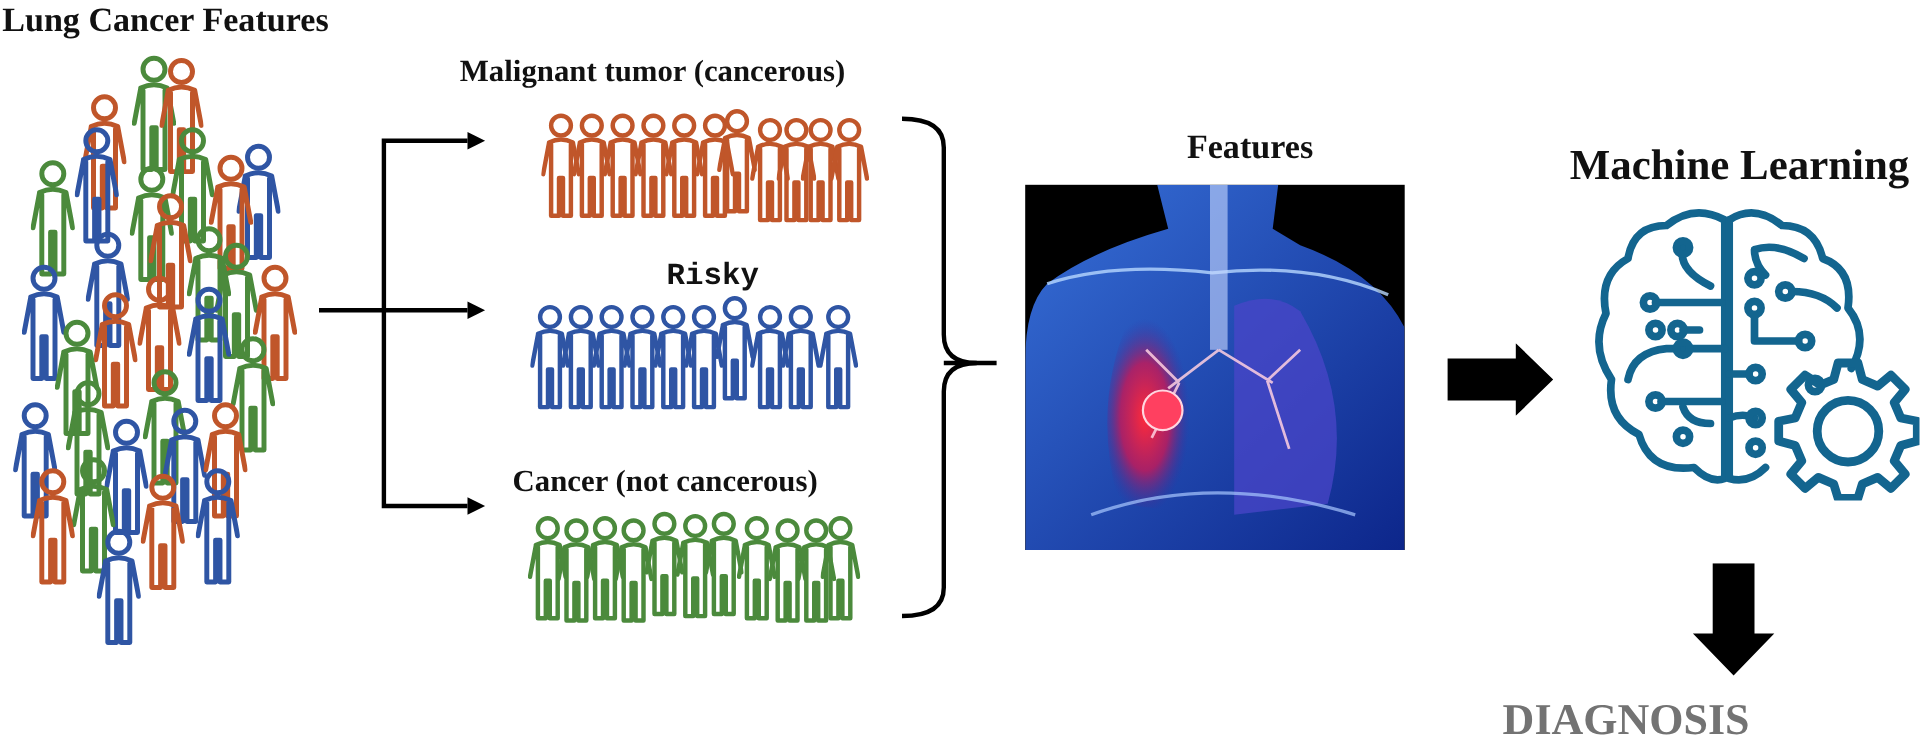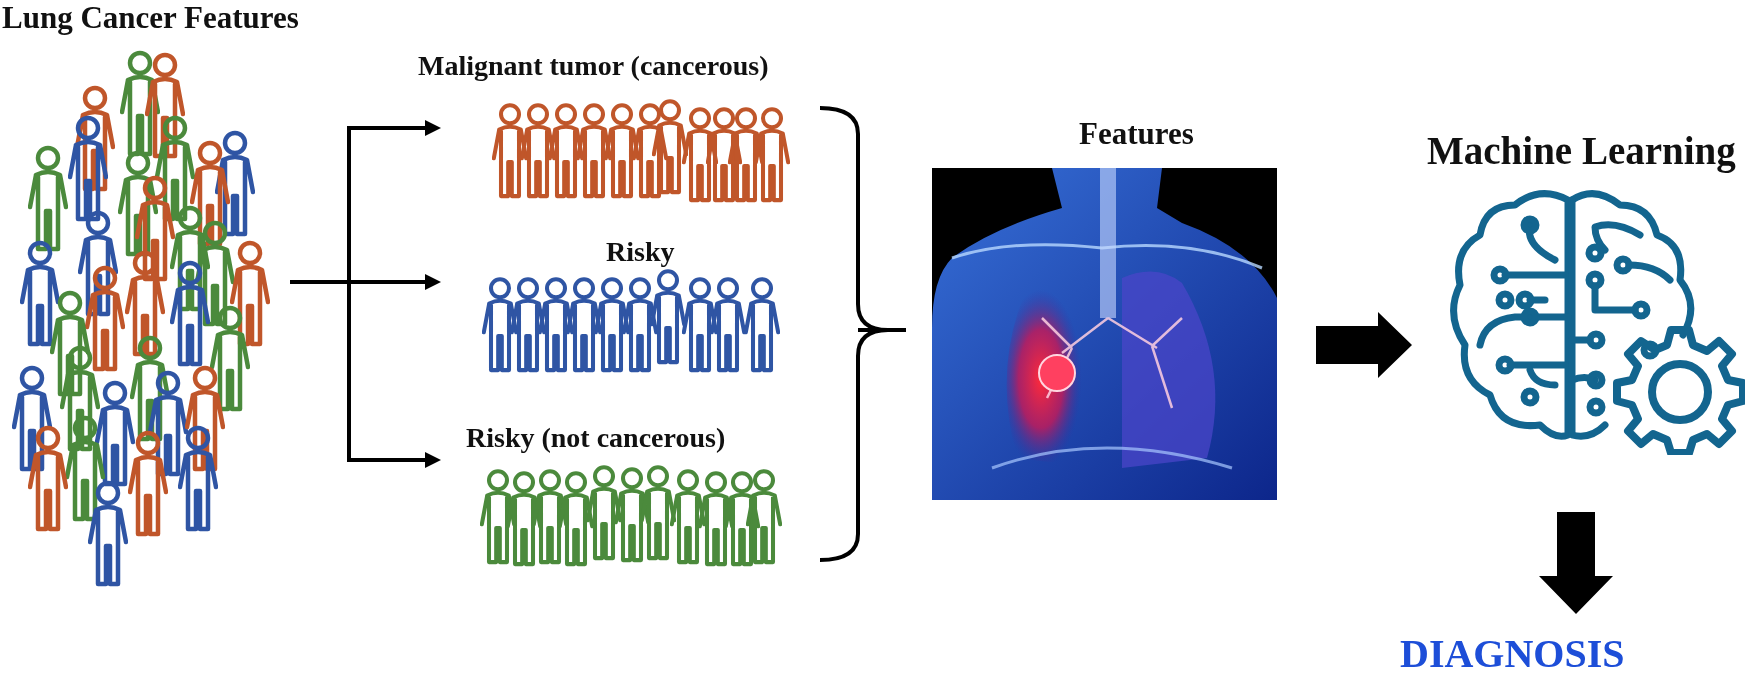--- a/index.html
+++ b/index.html
@@ -137,37 +137,37 @@
       <use href="#p" x="112" y="4" width="36" height="100"></use>
       <use href="#p" x="140" y="4" width="36" height="100"></use>
       <use href="#p" x="160" y="0" width="36" height="100"></use>
       <use href="#p" x="190" y="8" width="36" height="100"></use>
       <use href="#p" x="214" y="8" width="36" height="100"></use>
       <use href="#p" x="236" y="8" width="36" height="100"></use>
       <use href="#p" x="262" y="8" width="36" height="100"></use>
   </g>
 </svg>
 
-<div class="label" style="left:606px;top:236px;font-size:28px;">Risky</div>
+<div class="label" style="left:606px;top:236px;font-size:28px;font-family:Liberation Mono, monospace;">Risky</div>
 <svg class="abs" style="left:482px;top:268px" width="330" height="112" viewBox="0 0 330 112">
   <g stroke="#2f55a4">
     <use href="#p" x="0" y="8" width="36" height="100"></use>
       <use href="#p" x="28" y="8" width="36" height="100"></use>
       <use href="#p" x="56" y="8" width="36" height="100"></use>
       <use href="#p" x="84" y="8" width="36" height="100"></use>
       <use href="#p" x="112" y="8" width="36" height="100"></use>
       <use href="#p" x="140" y="8" width="36" height="100"></use>
       <use href="#p" x="168" y="0" width="36" height="100"></use>
       <use href="#p" x="200" y="8" width="36" height="100"></use>
       <use href="#p" x="228" y="8" width="36" height="100"></use>
       <use href="#p" x="262" y="8" width="36" height="100"></use>
   </g>
 </svg>
 
-<div class="label" style="left:466px;top:422px;font-size:28px;">Risky (not cancerous)</div>
+<div class="label" style="left:466px;top:422px;font-size:28px;">Cancer (not cancerous)</div>
 <svg class="abs" style="left:480px;top:462px" width="330" height="112" viewBox="0 0 330 112">
   <g stroke="#4b8a3c">
     <use href="#p" x="0" y="6" width="36" height="100"></use>
       <use href="#p" x="26" y="8" width="36" height="100"></use>
       <use href="#p" x="52" y="6" width="36" height="100"></use>
       <use href="#p" x="78" y="8" width="36" height="100"></use>
       <use href="#p" x="106" y="2" width="36" height="100"></use>
       <use href="#p" x="134" y="4" width="36" height="100"></use>
       <use href="#p" x="160" y="2" width="36" height="100"></use>
       <use href="#p" x="190" y="6" width="36" height="100"></use>
@@ -247,13 +247,13 @@
   <g fill="none" stroke="#13658f" stroke-width="8" stroke-linejoin="round">
     <path d="M210 165 L222 160 L226 145 L244 145 L248 160 L262 166 L274 156 L287 169 L277 181 L283 195 L298 198 L298 216 L283 220 L277 234 L287 246 L274 259 L262 249 L248 255 L244 268 L226 268 L222 255 L208 249 L196 259 L183 246 L193 234 L187 220 L172 216 L172 198 L187 195 L193 181 L183 169 L196 156 Z"></path>
     <circle cx="235" cy="207" r="28"></circle>
   </g>
 </svg>
 
 <svg class="abs" style="left:1537px;top:512px" width="78" height="104" viewBox="0 0 78 104">
   <polygon points="20,0 58,0 58,64 76,64 39,102 2,64 20,64" fill="#000"></polygon>
 </svg>
 
-<div class="label" style="left:1400px;top:630px;font-size:40px;color:#1d4ed8;">DIAGNOSIS</div>
+<div class="label" style="left:1366px;top:630px;font-size:40px;color:#737373;">DIAGNOSIS</div>
 
 </body></html>

